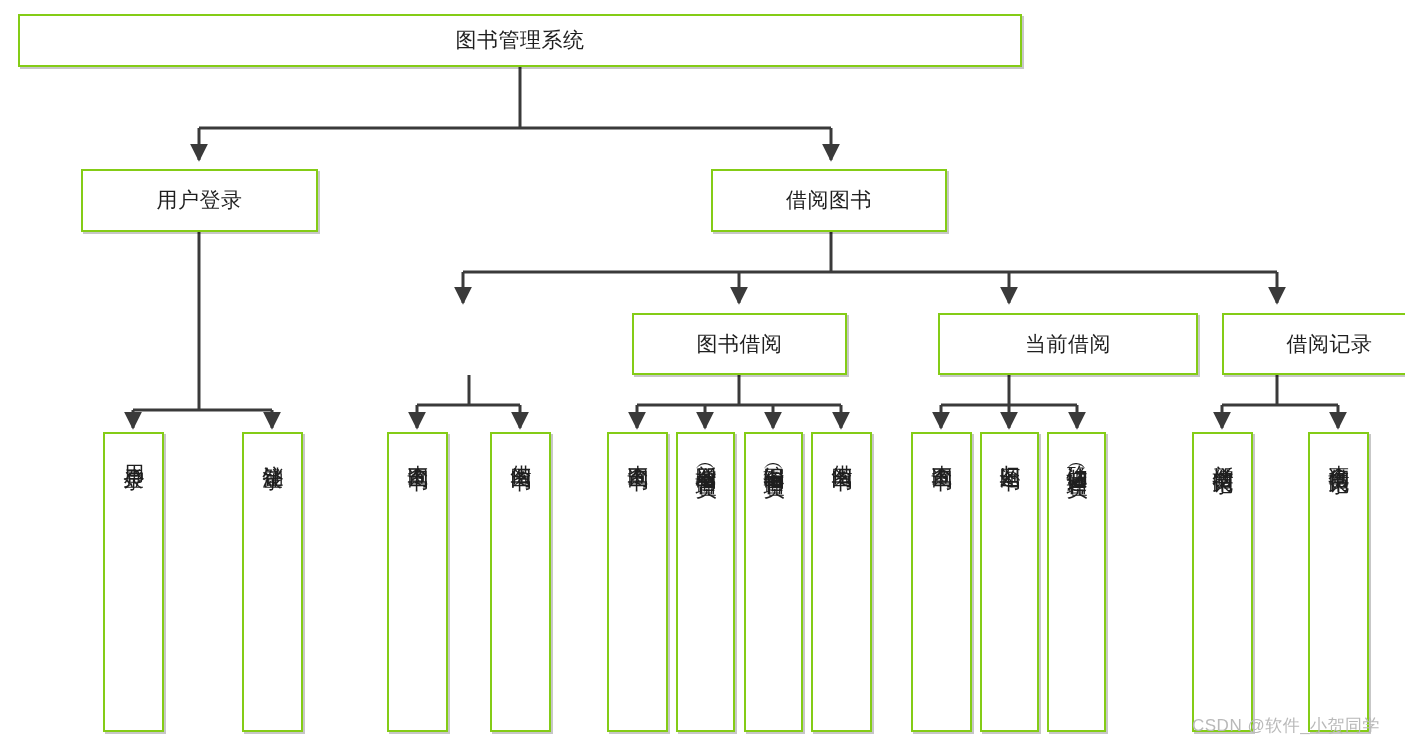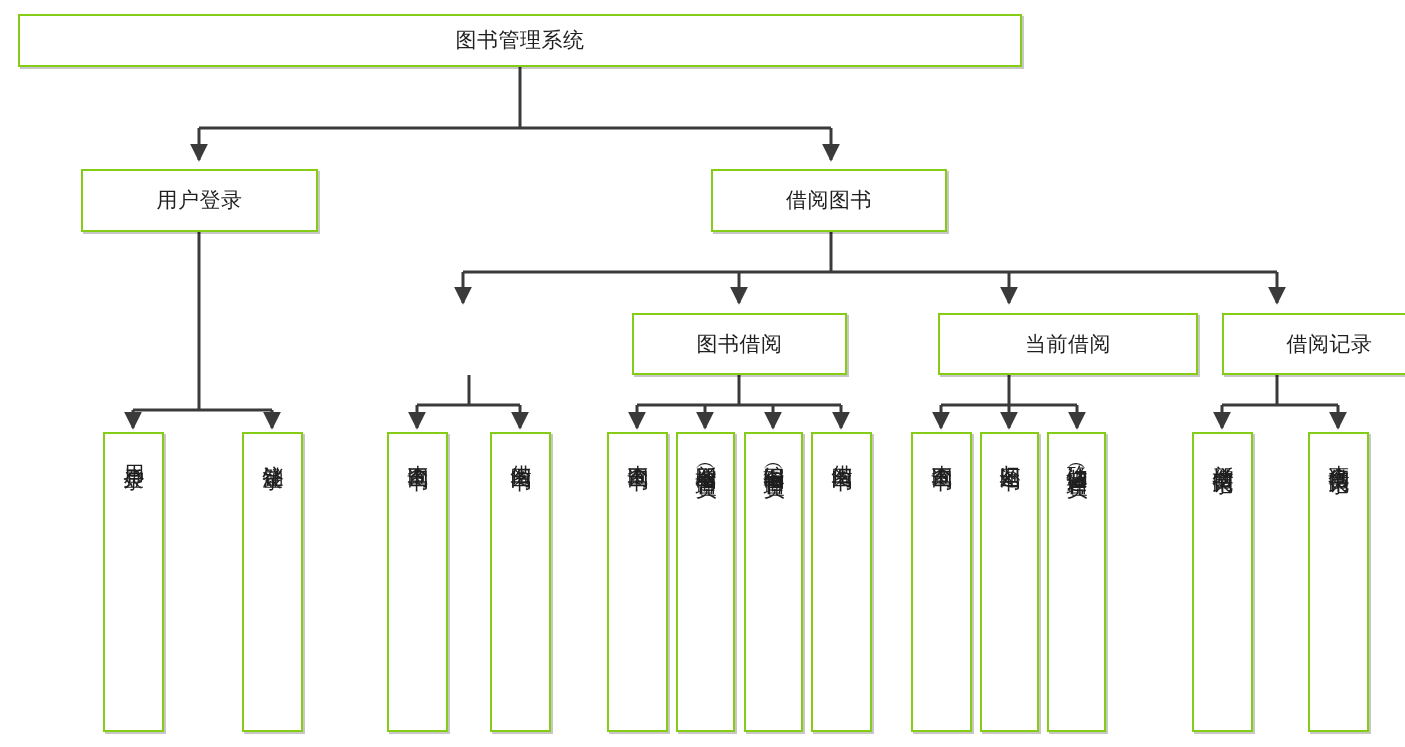--- a/index.html
+++ b/index.html
@@ -197,14 +197,15 @@
   </div>
 
   <div class="node vert" style="left:1192px; top:432px; width:61px; height:300px;">
     <span class="lbl">新增借阅记录</span>
   </div>
 
   <div class="node vert" style="left:1308px; top:432px; width:61px; height:300px;">
     <span class="lbl">查询借阅记录</span>
   </div>
 
+  <div id="watermark">CSDN @软件_小贺同学</div>
 
 </div>
 
 </body></html>

